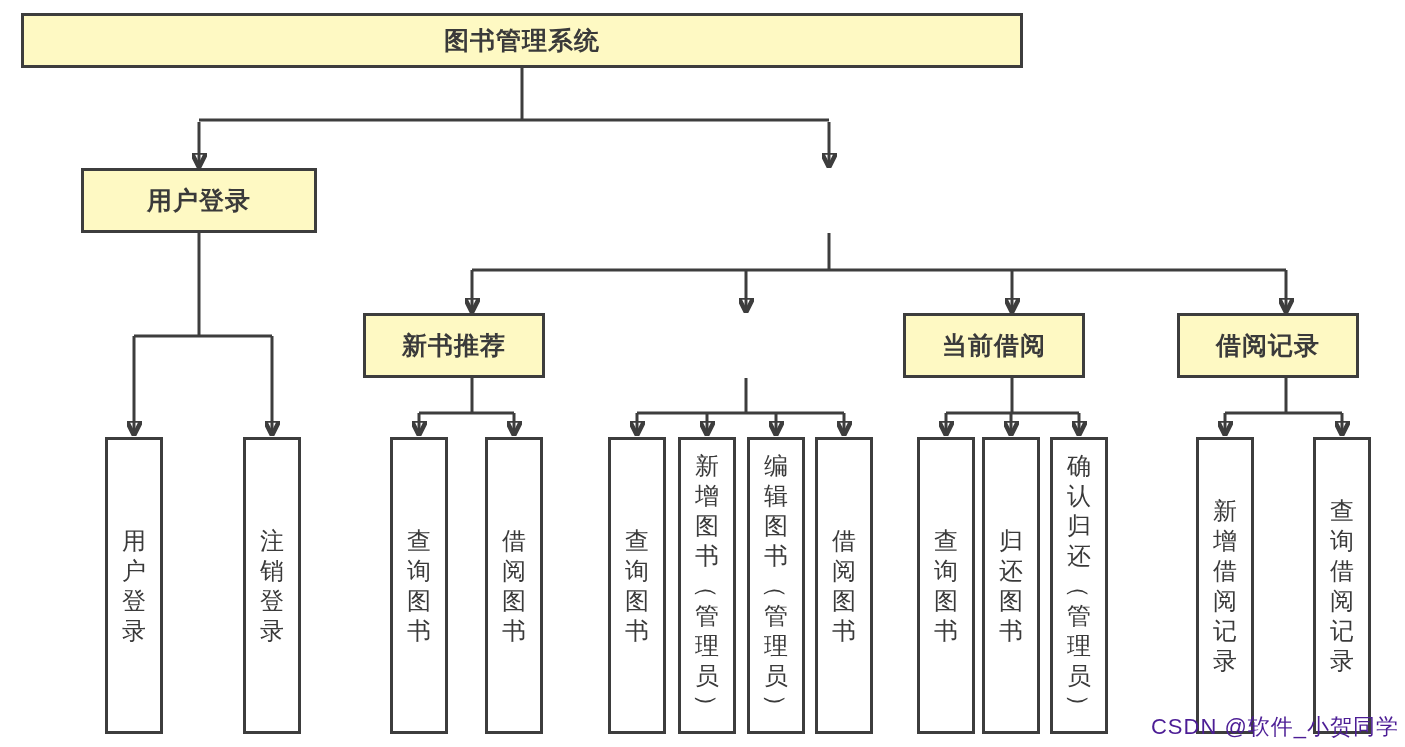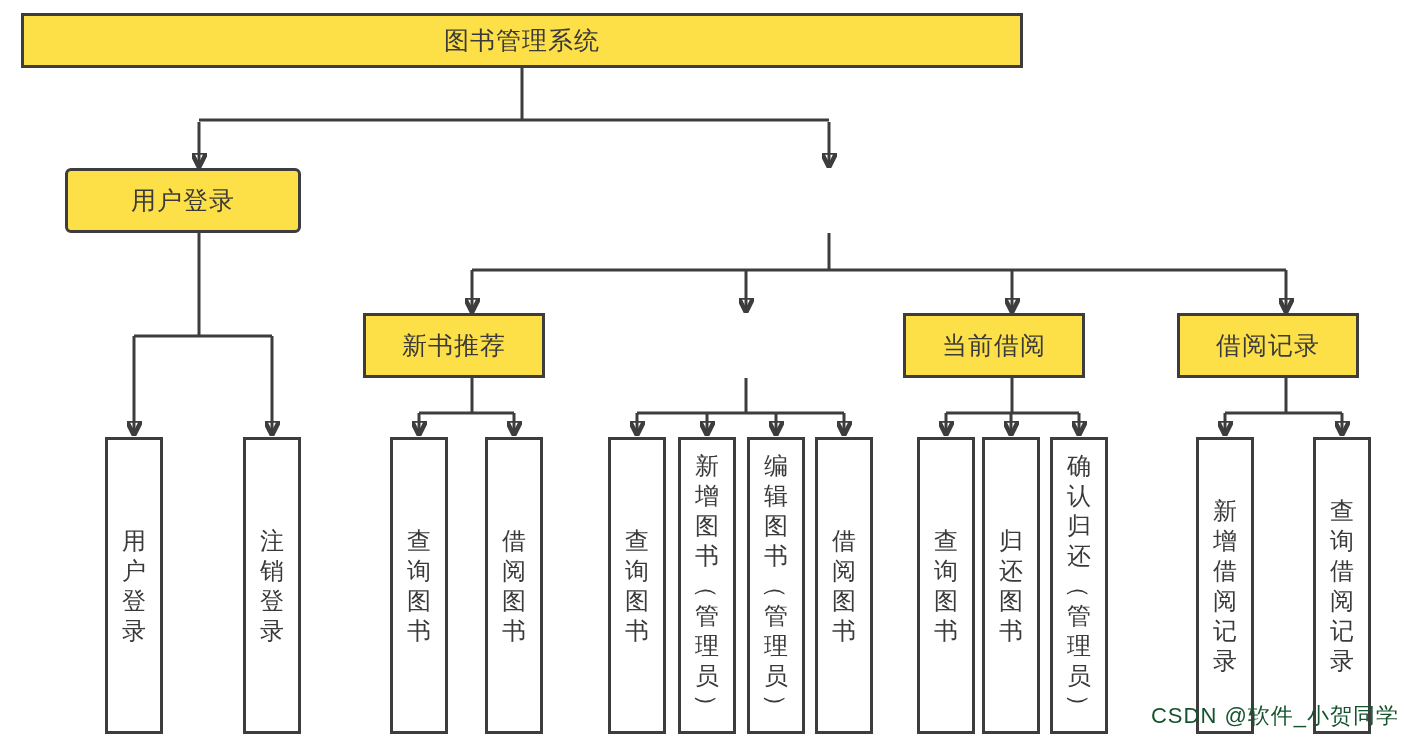--- a/index.html
+++ b/index.html
@@ -15,29 +15,30 @@
     color:var(--text);
     overflow:hidden;
   }
   svg.connectors{position:absolute;left:0;top:0;width:1405px;height:747px;}
   svg.connectors path{stroke:var(--line);stroke-width:3;fill:none;}
 
   .hbox{
     position:absolute;
     box-sizing:border-box;
     border:3px solid var(--line);
-    background:#fde047;
+    background:#fef9c3;
     display:flex;align-items:center;justify-content:center;
     font-size:25px;
     letter-spacing:1px;
     white-space:nowrap;
+    font-weight:bold;
   }
   .root-box{left:21px;top:13px;width:1002px;height:55px;}
   .lv2{height:65px;width:236px;top:168px;}
-  .lv2.user-login{left:65px;border-radius:6px;}
+  .lv2.user-login{left:81px;}
   .lv2.book-mgmt{left:711px;}
   .lv3{height:65px;width:182px;top:313px;}
   .lv3.n1{left:363px;}
   .lv3.n2{left:637px;}
   .lv3.n3{left:903px;}
   .lv3.n4{left:1177px;}
 
   .leaf{
     position:absolute;
     box-sizing:border-box;
@@ -48,23 +49,23 @@
     align-items:center;justify-content:center;
     gap:6px;
     font-size:24px;
     line-height:1;
   }
   .leaf span{display:block;}
   .leaf span.rot{transform:rotate(90deg);}
 
   .watermark{
     position:absolute;
-    right:6px;bottom:16px;
+    right:6px;bottom:5px;
     font-size:22px;
-    color:#14532d;
+    color:#4c1d95;
     letter-spacing:1px;
     z-index:5;
     white-space:nowrap;
   }
 </style>
 </head>
 <body>
 
 <div class="canvas">
 

